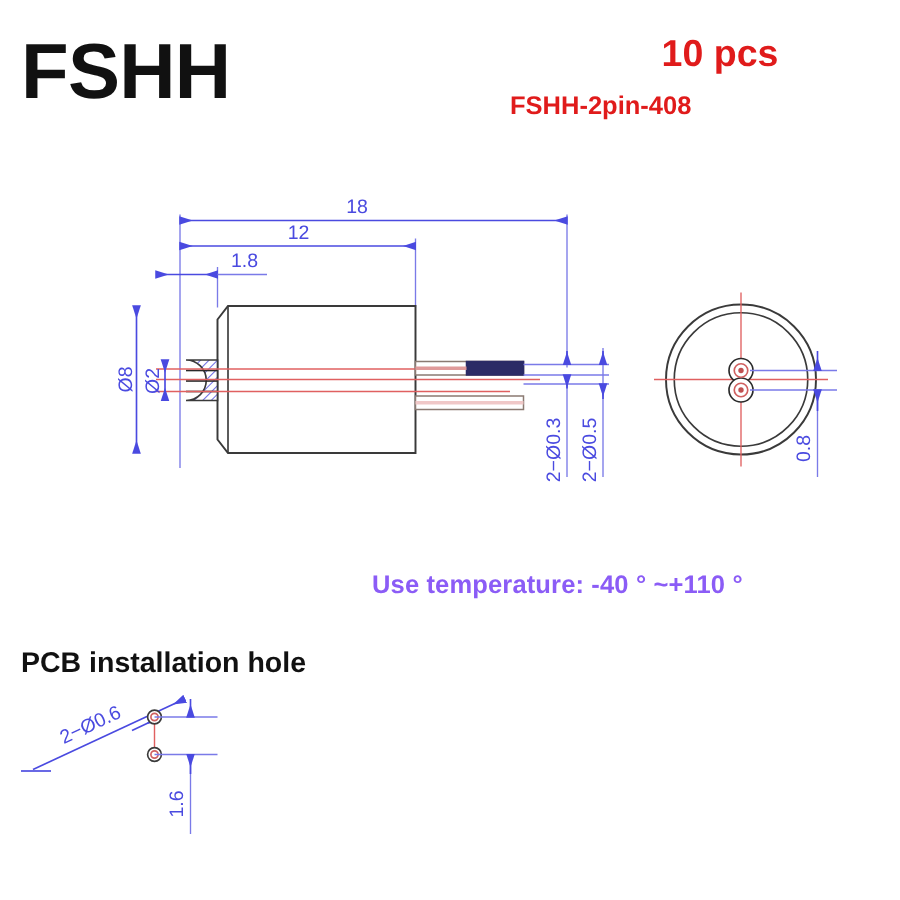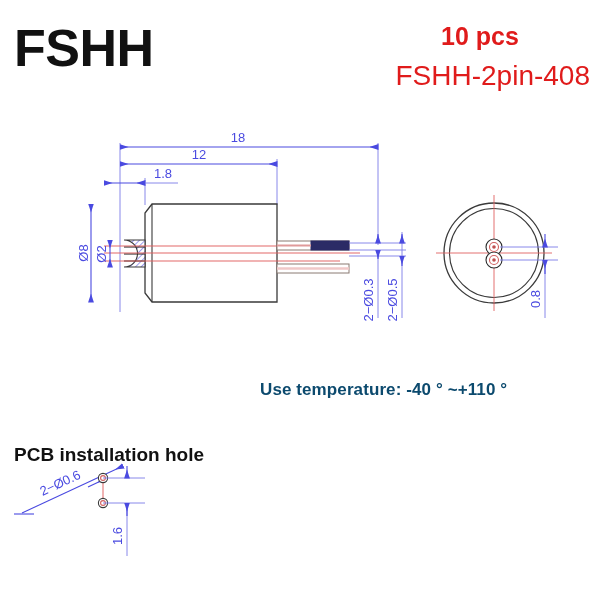--- a/index.html
+++ b/index.html
@@ -11,30 +11,30 @@
   .abs{position:absolute;}
   #brand-logo{
     left:14px;top:22px;font-size:52px;font-weight:bold;color:#111111;
     letter-spacing:-0.5px;line-height:1;
   }
   #qty-label{
     left:380px;top:24px;width:200px;text-align:center;
     font-size:25px;font-weight:bold;color:#e01b1b;line-height:1;
   }
   #model-label{
-    left:340px;top:62px;width:250px;text-align:right;
-    font-size:28px;font-weight:normal;color:#e01b1b;line-height:1;
+    left:340px;top:62px;width:250px;text-align:left;
+    font-size:17px;font-weight:bold;color:#e01b1b;line-height:1;
   }
   #temperature-note{
-    left:260px;top:381px;font-size:17px;font-weight:bold;color:#0c4a6e;
+    left:248px;top:381px;font-size:17px;font-weight:bold;color:#8b5cf6;
     letter-spacing:0.1px;line-height:1;white-space:nowrap;
   }
   #pcb-section-title{
     left:14px;top:433px;font-size:19px;font-weight:bold;color:#111111;
-    line-height:1;white-space:nowrap;margin-top:12px;
+    line-height:1;white-space:nowrap;
   }
   svg{position:absolute;left:0;top:0;}
   .dimtext{
     font-family:"Liberation Sans","DejaVu Sans",sans-serif;
     font-size:13px;fill:#4a4ae0;
   }
 </style>
 </head>
 <body>
 

